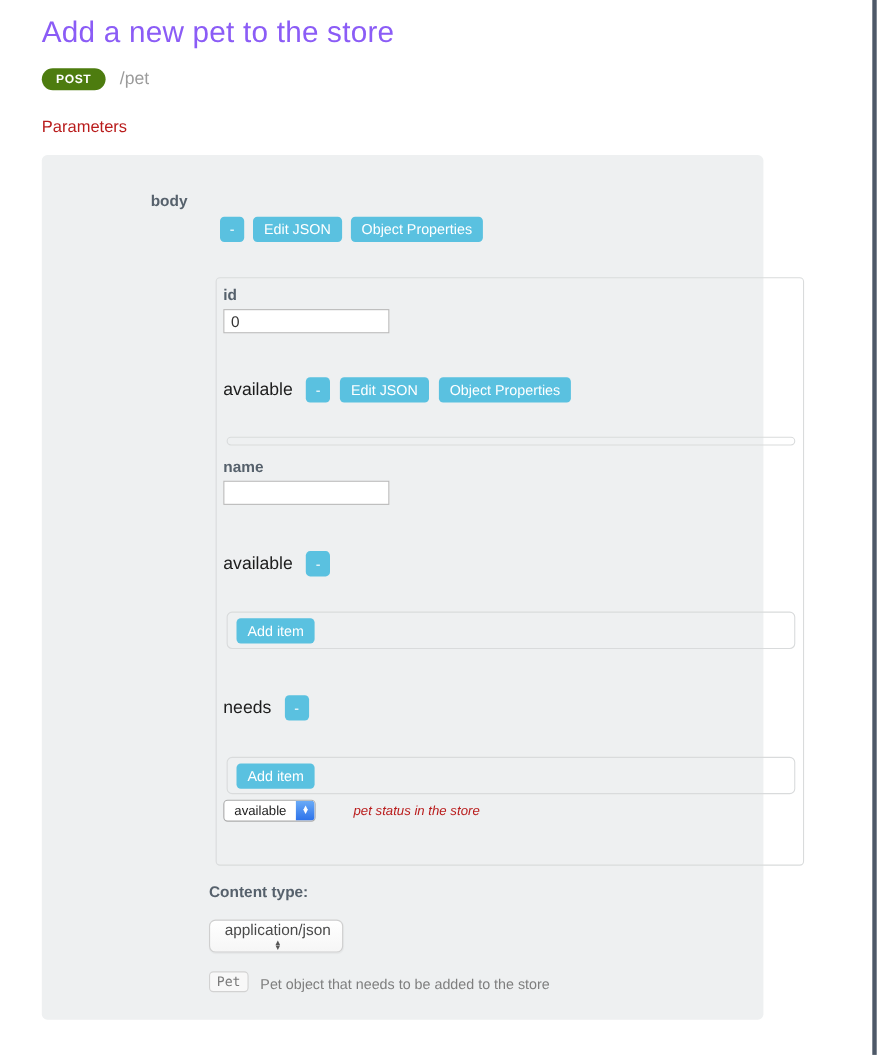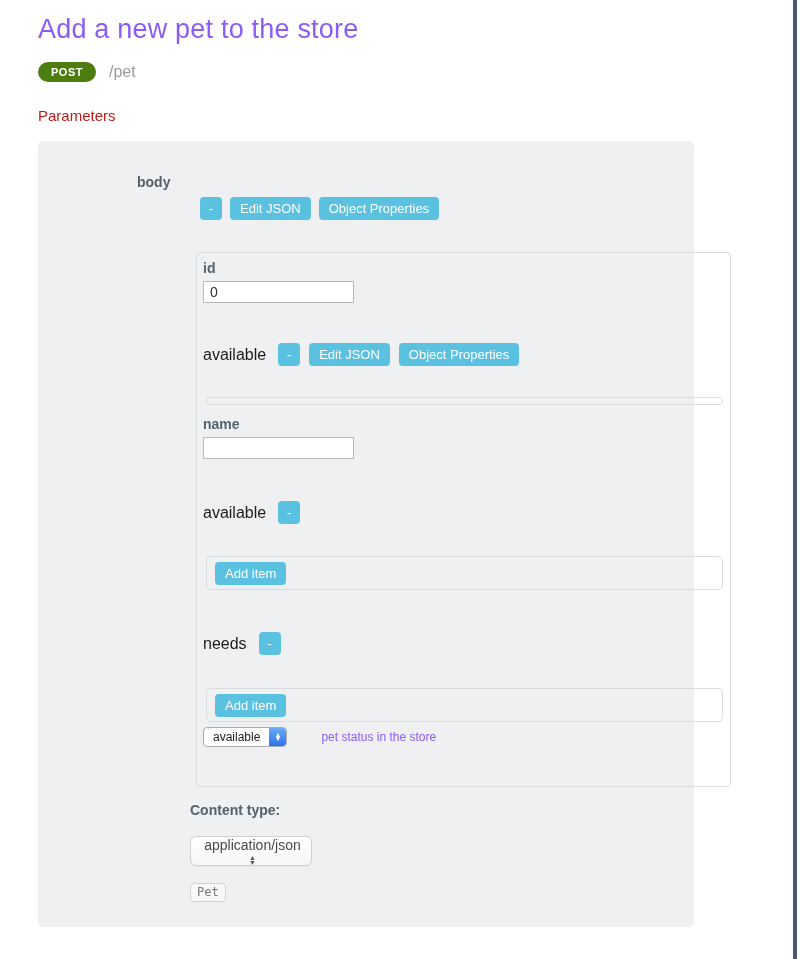--- a/index.html
+++ b/index.html
@@ -40,21 +40,21 @@
   .lbl-status { margin-top: 11px; }
 
   .additem-box { margin: 32px 0 0 3px; width: 517px; height: 34px; border: 1px solid #d9dbdc; border-radius: 5px; display: flex; align-items: center; padding-left: 8px; }
   .additem-box.second { margin-top: 33px; }
 
   .status-row { margin-top: 5px; display: flex; align-items: center; gap: 32px; }
   .mac-select { display: inline-flex; align-items: stretch; background: #ffffff; border: 1px solid #ababab; border-radius: 4px; height: 20px; overflow: hidden; cursor: pointer; }
   .mac-select-text { font-size: 12px; color: #1c1c1c; padding: 0 9px 0 9px; display: flex; align-items: center; }
   .mac-stepper { width: 17px; background: linear-gradient(180deg, #6aabf7 0%, #2d72ea 100%); display: flex; flex-direction: column; align-items: center; justify-content: center; border-radius: 0 3px 3px 0; }
   .mac-stepper span { color: #ffffff; font-size: 7px; line-height: 4.5px; }
-  .status-desc { font-size: 12px; color: #8b5cf6; margin-left: 2px; }
+  .status-desc { font-size: 12px; font-style: italic; color: #b91c1c; margin-left: 2px; }
 
   .content-type-label { margin: 15px 0 0 152px; font-size: 14px; font-weight: bold; color: #56616c; }
   .ct-select { margin: 18px 0 0 152px; width: 122px; height: 30px; background: linear-gradient(180deg, #ffffff 0%, #f6f6f6 100%); border: 1px solid #cfcfcf; border-radius: 6px; display: flex; align-items: center; justify-content: space-between; padding: 0 9px 0 12px; cursor: pointer; box-shadow: 0 1px 1px rgba(0,0,0,0.04); flex-direction: column; }
   .ct-select-text { font-size: 14px; color: #4a4a4a; }
   .updown-dark { display: flex; flex-direction: column; align-items: center; }
   .updown-dark span { color: #555555; font-size: 7px; line-height: 5px; }
 
   .model-row { margin: 17px 0 0 152px; display: flex; align-items: flex-end; gap: 11px; }
   .model-badge { font-family: "DejaVu Sans Mono", monospace; font-size: 12px; color: #7b7b7b; border: 1px solid #d2d2d2; border-radius: 4px; padding: 1px 6px 2px 6px; background: #f8f8f8; }
   .model-desc { font-size: 13px; color: #7e7e7e; }
@@ -136,17 +136,18 @@
   <div class="ct-select">
     <span class="ct-select-text">application/json</span>
     <span class="updown-dark">
         <span>▲</span>
         <span>▼</span>
       </span>
   </div>
 
   <div class="model-row">
     <span class="model-badge">Pet</span>
+    <span class="model-desc">Pet object that needs to be added to the store</span>
   </div>
 
 </div>
 
 <div class="right-edge-line"></div>
 
 </body></html>

